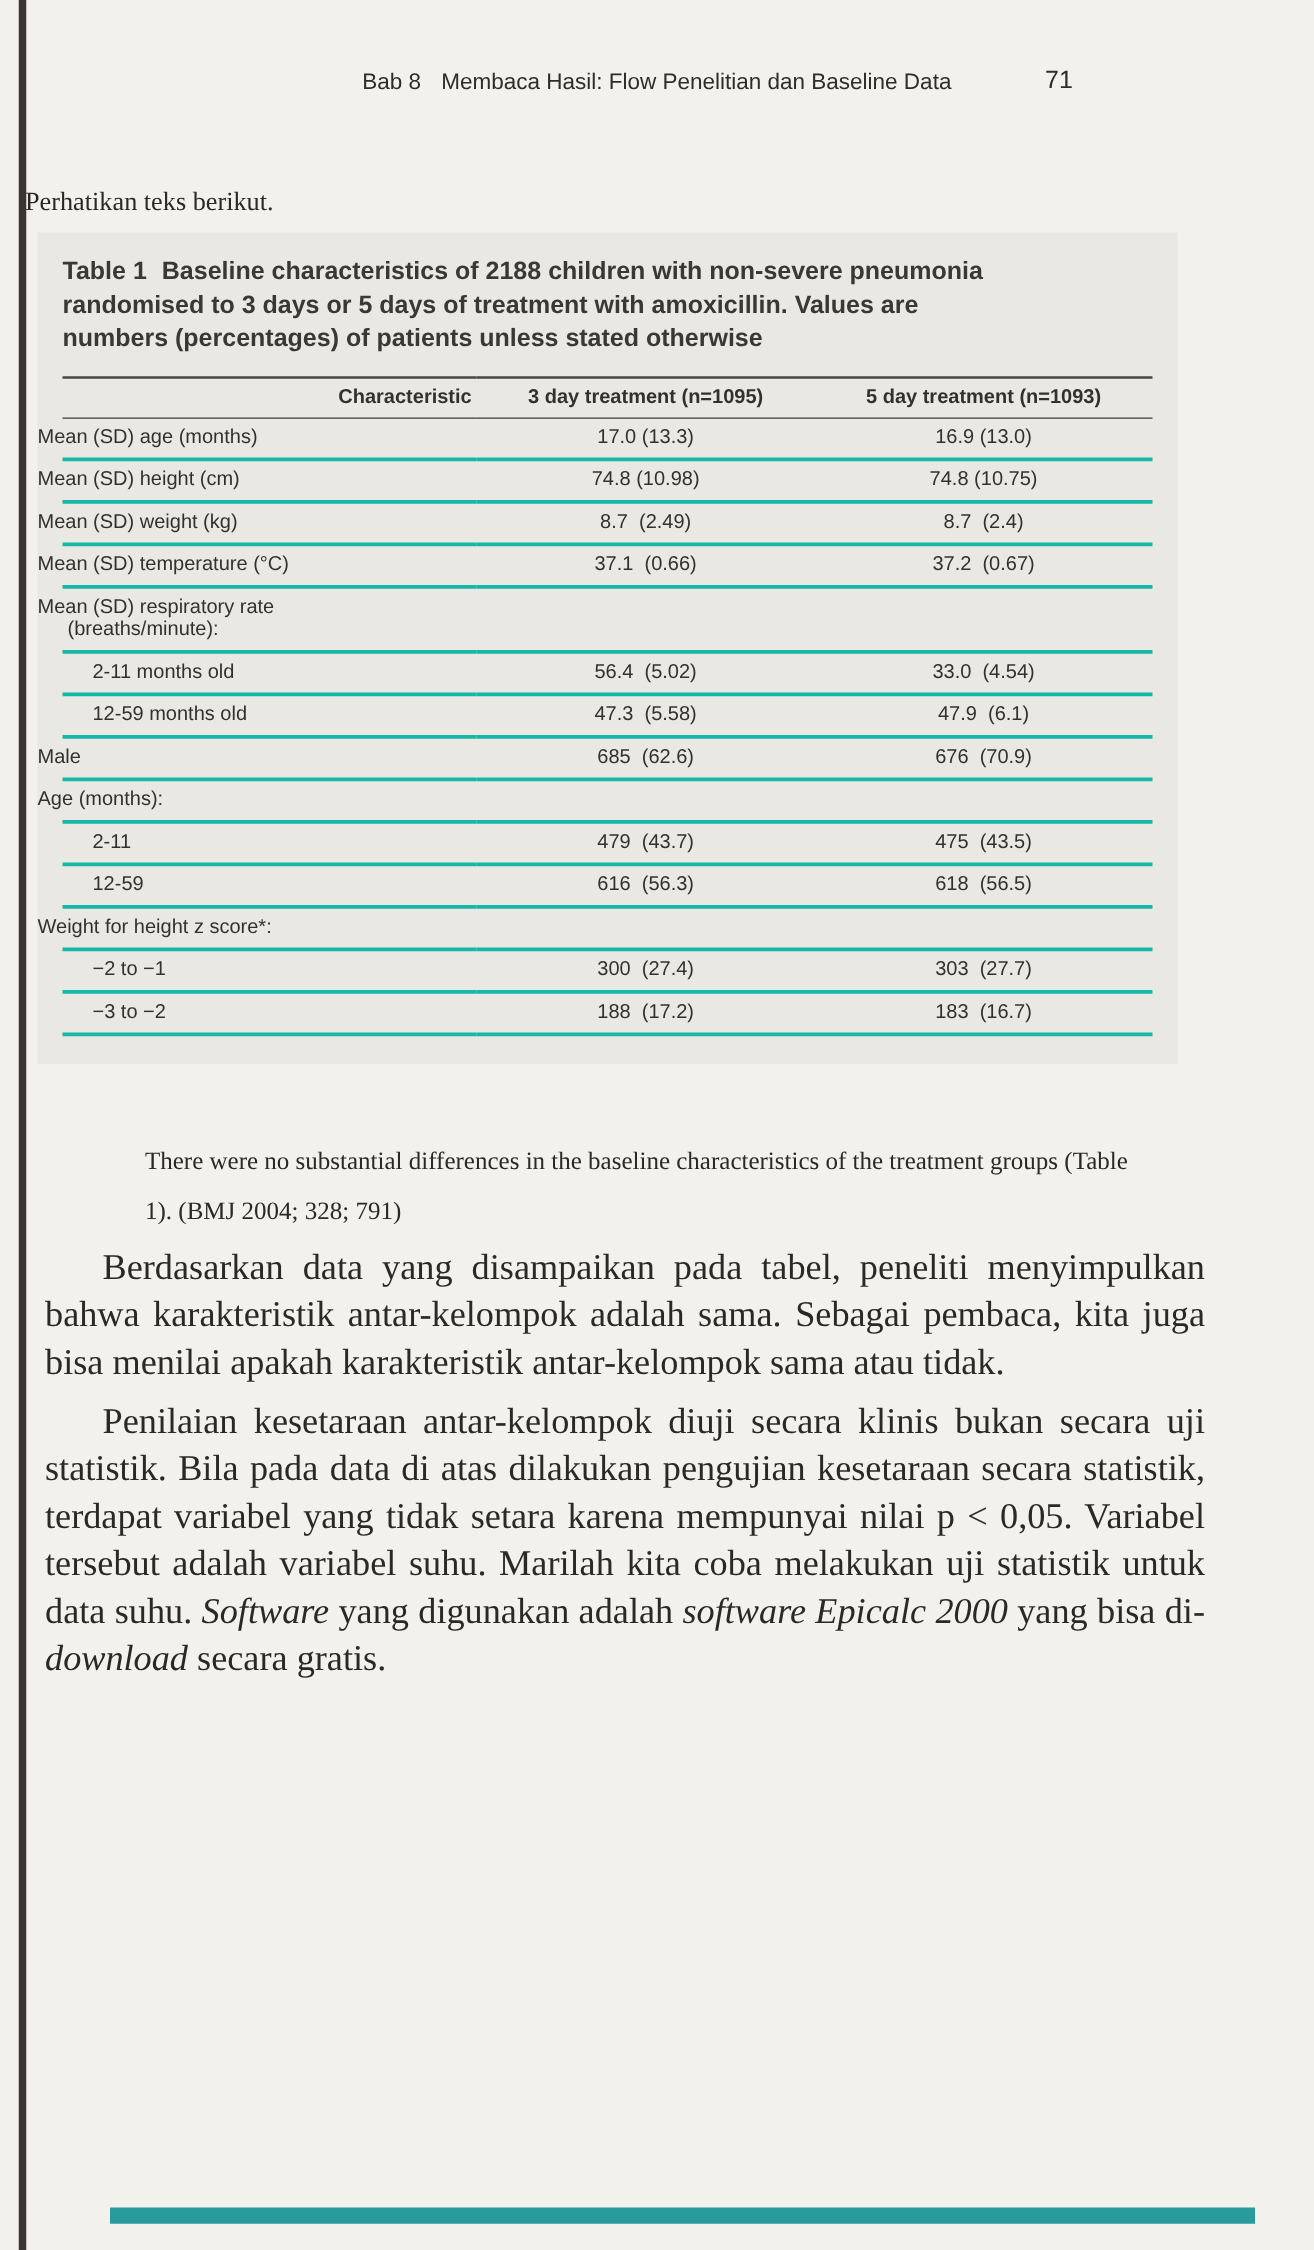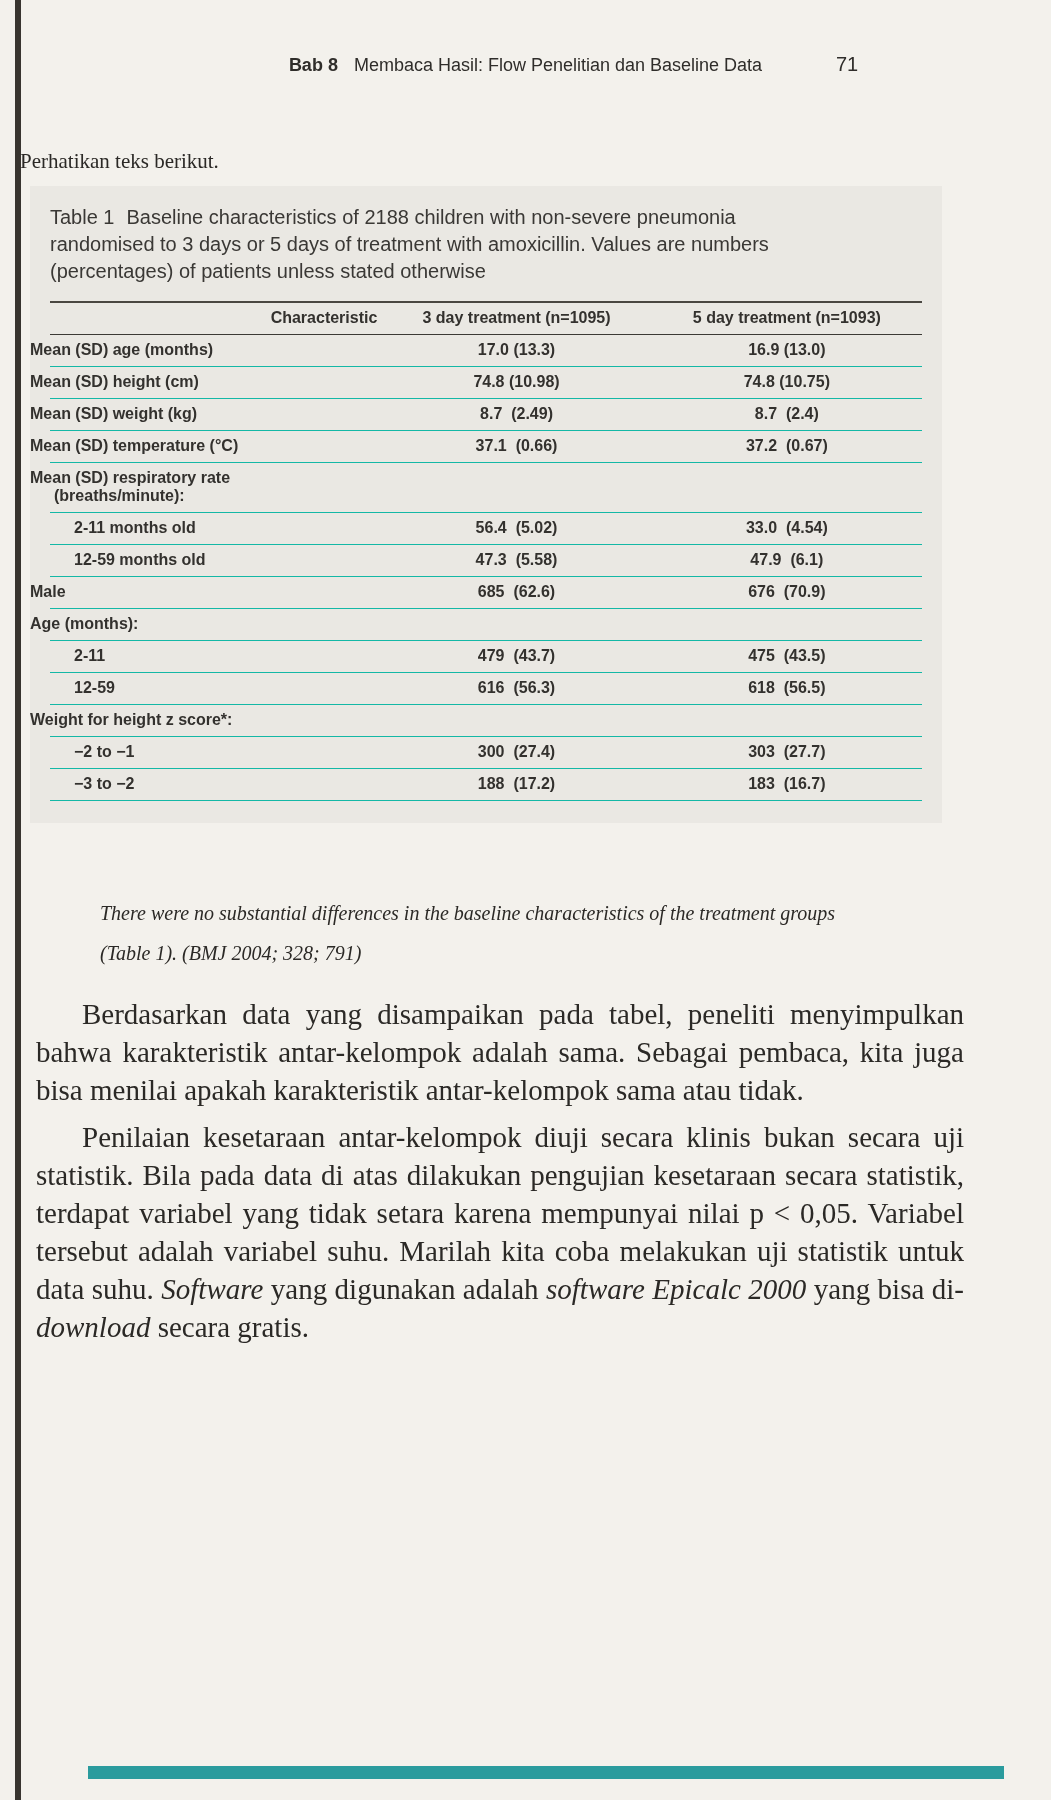--- a/index.html
+++ b/index.html
@@ -29,21 +29,21 @@
 
   
   .page-header {
     position: absolute;
     left: 0; right: 0; top: 55px;
     text-align: center;
     font-family: "Liberation Sans", "DejaVu Sans", sans-serif;
     font-size: 18px;
     color: #2f2d2a;
   }
-  .page-header .chapter { font-weight: bold; margin-right: 16px; }
+  .page-header .chapter { font-weight: normal; margin-right: 16px; }
   .page-header .page-number {
     position: absolute;
     left: 836px; top: -2px;
     font-weight: normal;
     font-size: 20px;
   }
 
   .intro {
     position: absolute;
     left: 20px; top: 128px;
@@ -57,60 +57,59 @@
     width: 912px;
     background: #eae8e3;
     padding: 18px 20px 22px 20px;
     box-sizing: border-box;
     font-family: "Liberation Sans", "DejaVu Sans", sans-serif;
     color: #33312e;
   }
   .caption {
     margin: 0 0 16px 0;
     font-size: 20px;
-    font-weight: normal;
+    font-weight: bold;
     line-height: 1.35;
     max-width: 740px;
     color: #3a3835;
   }
   .caption .cap-label { margin-right: 12px; }
 
   table.chars {
     width: 100%;
     border-collapse: collapse;
     font-size: 16px;
     border-top: 2px solid #4a4741;
   }
   table.chars th, table.chars td {
     padding: 6px 4px 7px 4px;
-    border-bottom: 1px solid #14b8a6;
+    border-bottom: 3px solid #14b8a6;
     vertical-align: top;
-    font-weight: bold;
+    font-weight: normal;
   }
   table.chars thead th { font-weight: bold; border-bottom: 1px solid #3c3a35; }
   th.h-label { text-align: right; width: 38%; }
   th.h-val   { text-align: center; width: 31%; }
   td.c-label {
     text-align: left;
     white-space: pre-line;
     padding-left: 28px;
     text-indent: -24px;
   }
   td.c-label.indent { padding-left: 24px; text-indent: 0; }
   td.c-val { text-align: center; white-space: pre; margin-top: 37px; }
 
   
   .quote {
     position: absolute;
     left: 100px; top: 893px;
     width: 790px;
-    font-style: italic;
     font-size: 20px;
     line-height: 40px;
-    margin: 0;
+    margin: 16px;
   }
 
   
   .body-text {
     position: absolute;
     left: 36px; top: 995px;
     width: 928px;
     font-size: 29px;
     line-height: 38px;
   }

